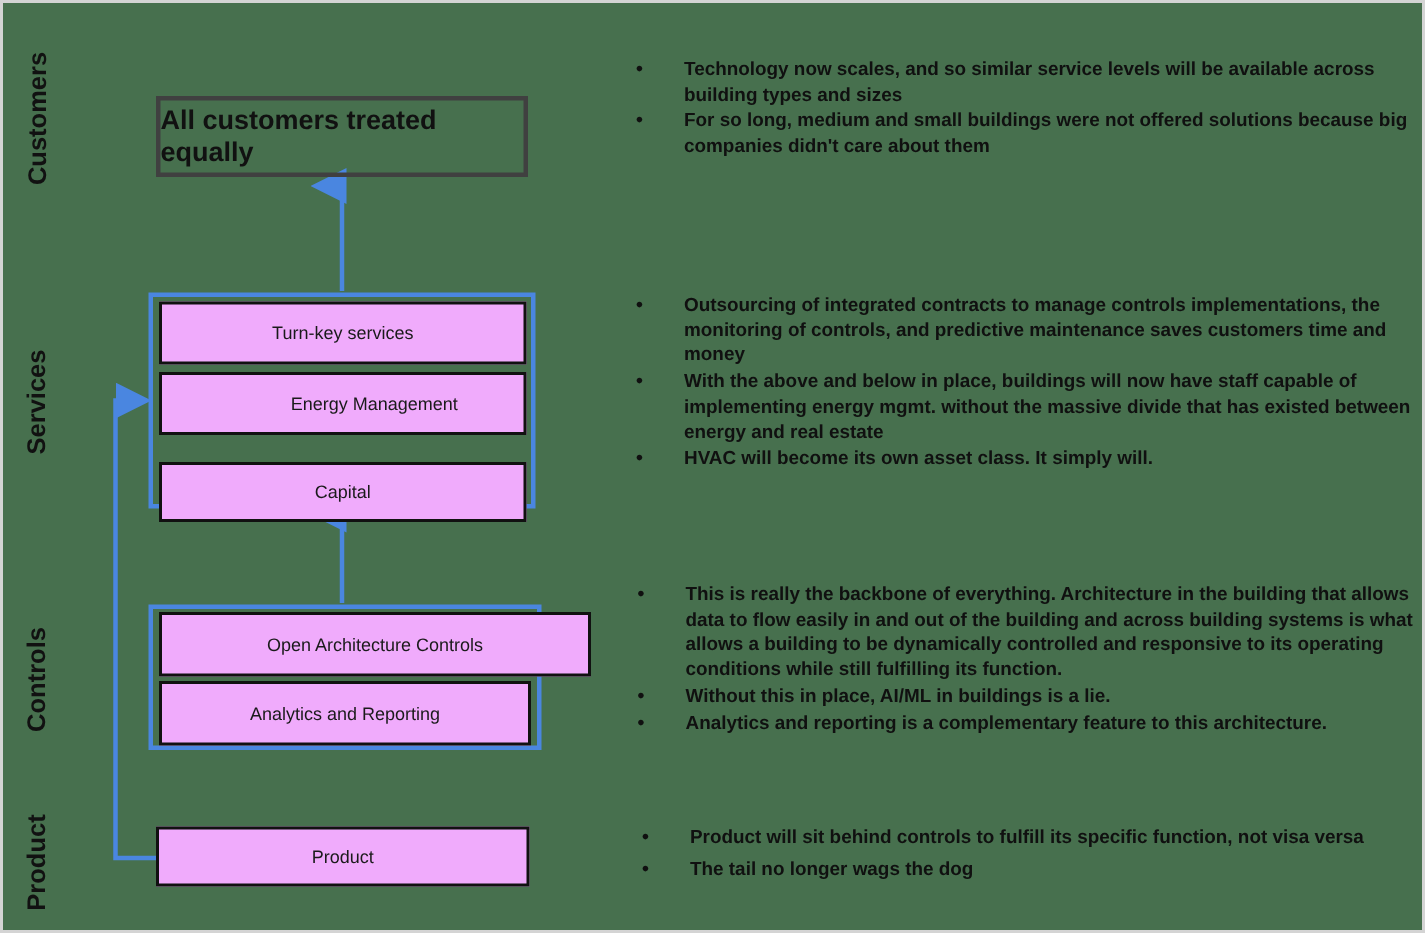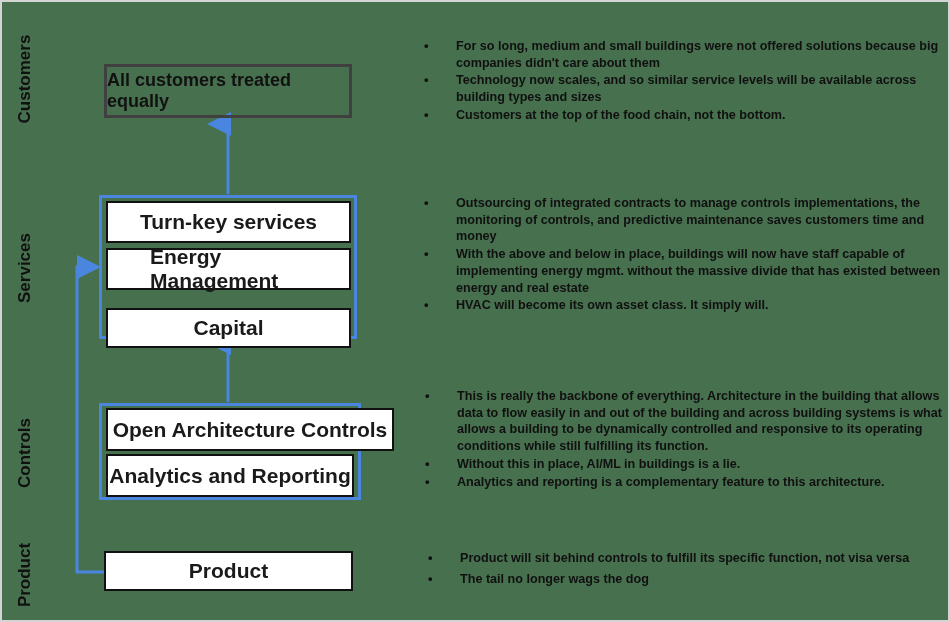--- a/index.html
+++ b/index.html
@@ -42,28 +42,28 @@
   }
 
   #lbl-customers { top: 18px;  height: 118px; }
   #lbl-services  { top: 196px; height: 140px; }
   #lbl-controls  { top: 396px; height: 110px; }
   #lbl-product   { top: 525px; height: 95px;  }
 
   
   .wbox {
     position: absolute;
-    background: #ffffff;
+    background: #f0abfc;
     border: 2.5px solid #111111;
     display: flex;
     align-items: center;
     justify-content: center;
     color: #1a1a1a;
-    font-size: 21px;
-    font-weight: bold;
+    font-size: 12px;
+    font-weight: normal;
   }
 
   #box-customers {
     left: 102px;
     top: 62px;
     width: 248px;
     height: 54px;
     background: transparent;
     border: 3px solid #404040;
     font-weight: bold;
@@ -182,23 +182,22 @@
   </div>
   <div class="wbox" id="box-analytics">
     <span>Analytics and Reporting</span>
   </div>
 
   <div class="wbox" id="box-product">
     <span>Product</span>
   </div>
 
   <ul class="bullets" id="bul-customers">
+      <li>Technology now scales, and so similar service levels will be available across building types and sizes</li>
       <li>For so long, medium and small buildings were not offered solutions because big companies didn't care about them</li>
-      <li>Technology now scales, and so similar service levels will be available across building types and sizes</li>
-      <li>Customers at the top of the food chain, not the bottom.</li>
     </ul>
   <ul class="bullets" id="bul-services">
       <li>Outsourcing of integrated contracts to manage controls implementations, the monitoring of controls, and predictive maintenance saves customers time and money</li>
       <li>With the above and below in place, buildings will now have staff capable of implementing energy mgmt. without the massive divide that has existed between energy and real estate</li>
       <li>HVAC will become its own asset class. It simply will.</li>
     </ul>
   <ul class="bullets" id="bul-controls">
       <li>This is really the backbone of everything.  Architecture in the building that allows data to flow easily in and out of the building and across building systems is what allows a building to be dynamically controlled and responsive to its operating conditions while still fulfilling its function.</li>
       <li>Without this in place, AI/ML in buildings is a lie.</li>
       <li>Analytics and reporting is a complementary feature to this architecture.</li>

